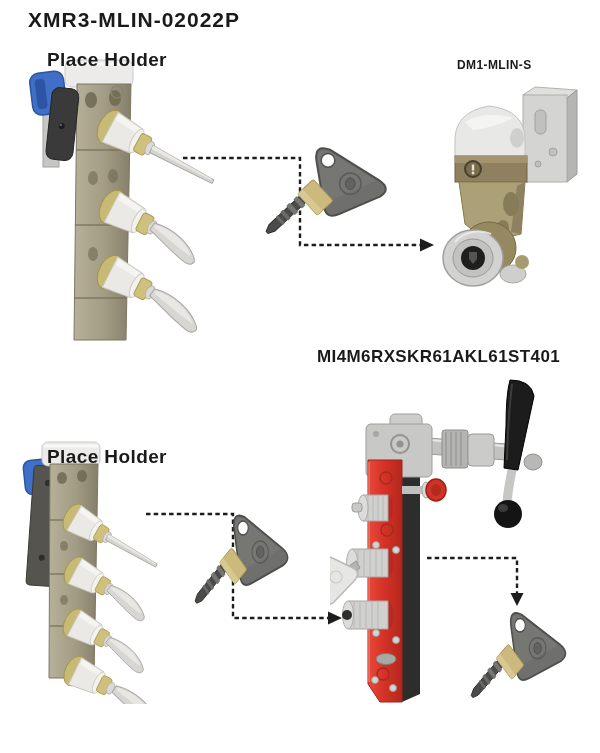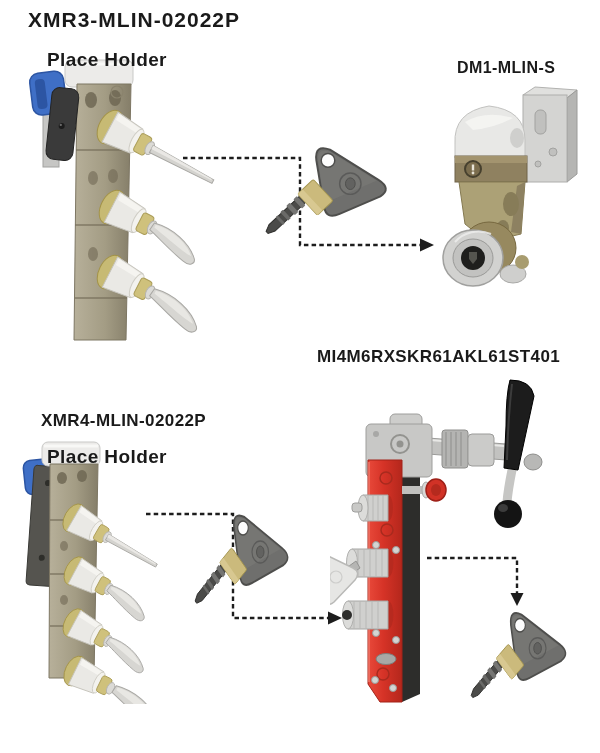--- a/index.html
+++ b/index.html
@@ -7,21 +7,21 @@
     position:relative;width:600px;height:753px;background:#ffffff;
     font-family:"Liberation Sans","DejaVu Sans",sans-serif;overflow:hidden;
   }
   .canvas svg{position:absolute;display:block;}
   .part-label,.note-label{
     position:absolute;font-weight:bold;color:#1a1a1a;white-space:nowrap;z-index:30;
     line-height:1.1;letter-spacing:0.4px;
   }
   #lbl-xmr3{left:28px;top:8px;font-size:21px;letter-spacing:1px;}
   #lbl-ph1{left:47px;top:50px;font-size:19px;}
-  #lbl-dm1{left:457px;top:59px;font-size:16px;}
+  #lbl-dm1{left:457px;top:59px;font-size:12px;}
   #lbl-mi4m6{left:317px;top:348px;font-size:17px;}
   #lbl-xmr4{left:41px;top:412px;font-size:17px;}
   #lbl-ph2{left:47px;top:447px;font-size:19px;}
   #defs-svg{width:0;height:0;position:absolute;}
   #arrows{left:0;top:0;z-index:20;pointer-events:none;}
   #dev-xmr3{left:15px;top:58px;z-index:10;}
   #dev-dm1{left:425px;top:82px;z-index:10;}
   #dev-xmr4{left:22px;top:438px;z-index:10;}
   #dev-mi4m6{left:330px;top:378px;z-index:10;}
   #key1{left:262px;top:139px;z-index:25;}
@@ -85,21 +85,20 @@
           <rect x="-11" y="-15" width="7" height="30" fill="#dbcc96" opacity="0.8"></rect>
         </g>
       </g>
     </defs>
   </svg>
 
   <div class="part-label" id="lbl-xmr3">XMR3-MLIN-02022P</div>
   <div class="note-label" id="lbl-ph1">Place Holder</div>
   <div class="part-label" id="lbl-dm1">DM1-MLIN-S</div>
   <div class="part-label" id="lbl-mi4m6">MI4M6RXSKR61AKL61ST401</div>
-  <div class="part-label" id="lbl-xmr4">XMR4-MLIN-02022P</div>
   <div class="note-label" id="lbl-ph2">Place Holder</div>
 
   <svg id="dev-xmr3" width="215" height="285" viewBox="0 0 215 285">
     <rect x="28" y="24" width="16" height="85" fill="#c6c6c4" stroke="#a2a2a0" stroke-width="1"></rect>
     <g transform="rotate(-7 34 34)">
       <rect x="16" y="14" width="34" height="42" rx="9" fill="#3f6fc6" stroke="#2c55a3" stroke-width="1.5"></rect>
       <rect x="21" y="20" width="10" height="30" rx="4" fill="#2c55a3"></rect>
     </g>
     <rect x="50" y="2" width="68" height="27" rx="7" fill="#ecebe9" stroke="#c9c9c7" stroke-width="1"></rect>
     <path d="M52,6 h64" stroke="#f8f8f6" stroke-width="3"></path>

